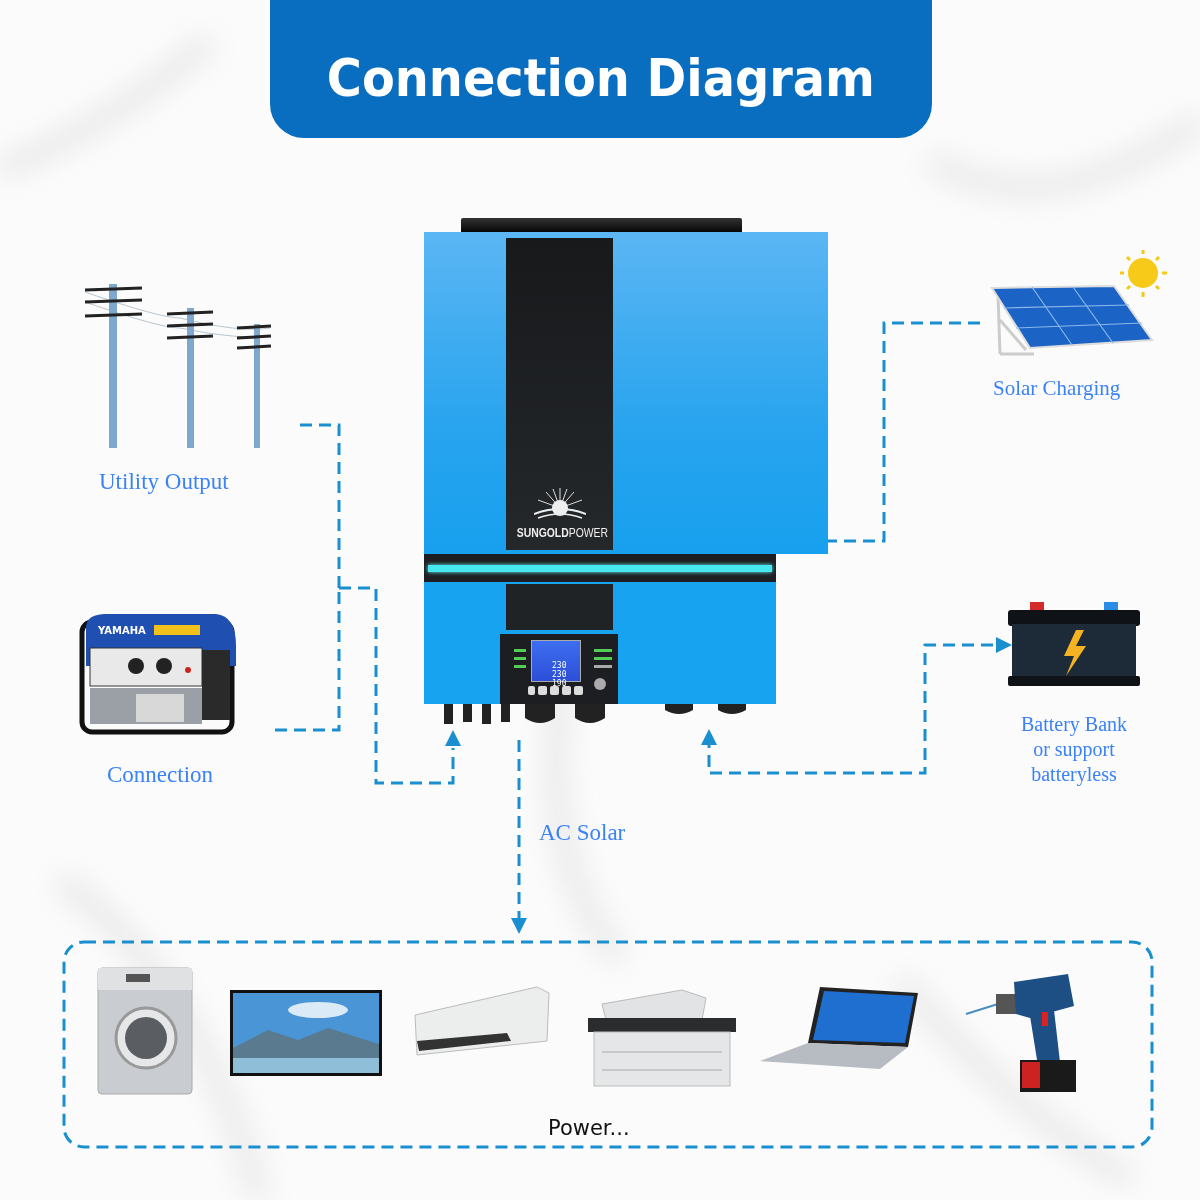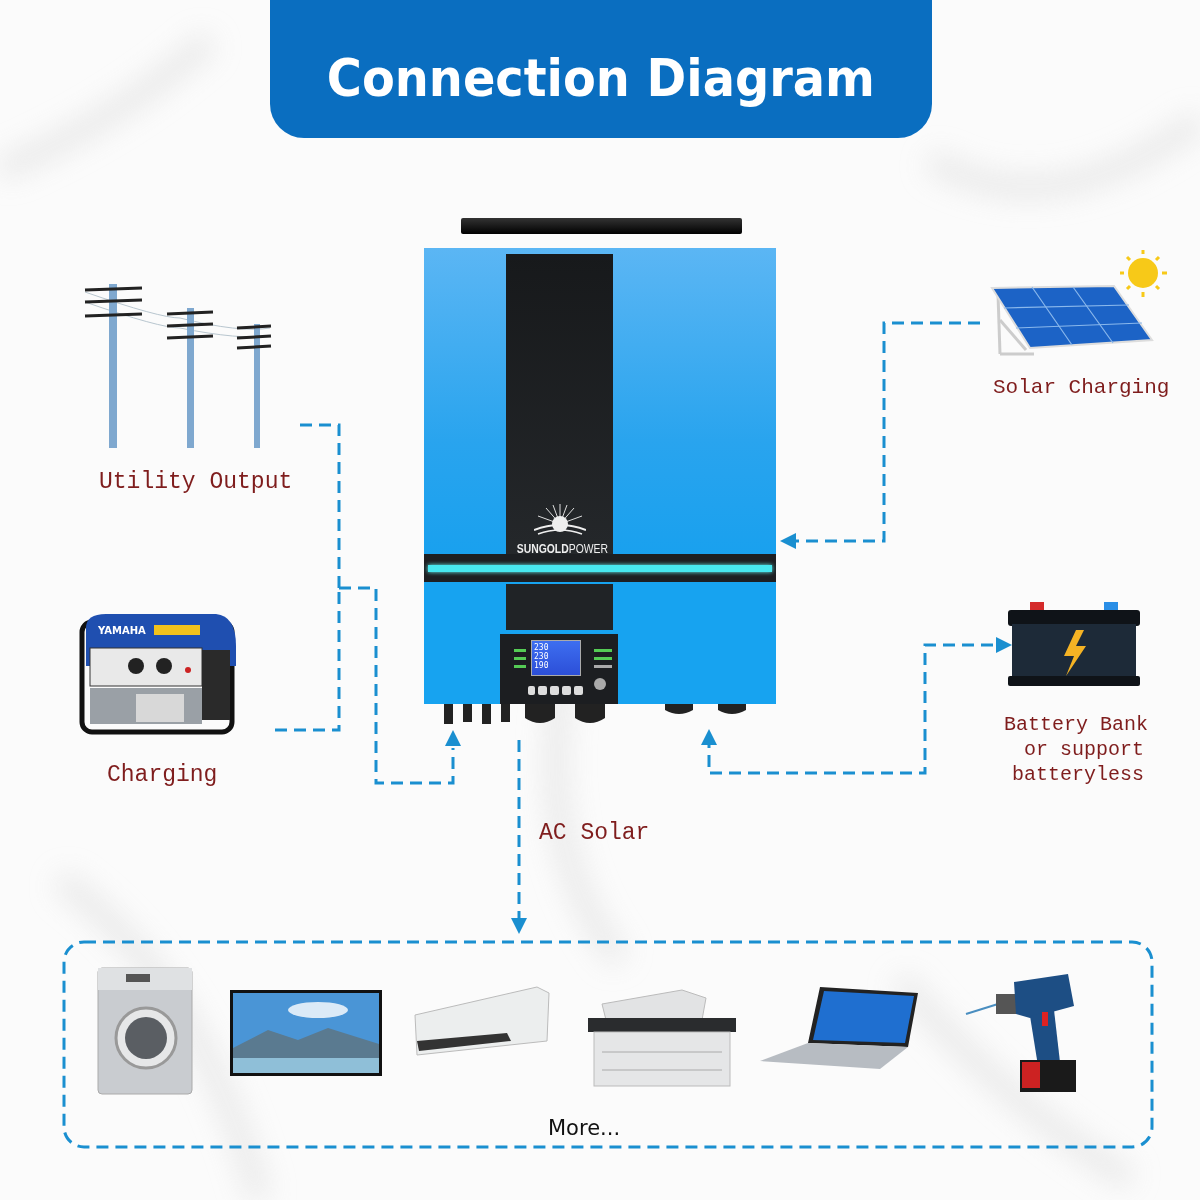--- a/index.html
+++ b/index.html
@@ -3,38 +3,38 @@
 <meta charset="utf-8">
 <style>
   html,body{margin:0;padding:0;}
   body{width:1200px;height:1200px;position:relative;overflow:hidden;
        background:#fbfbfb;font-family:"DejaVu Sans","Liberation Sans",sans-serif;}
   .marble{position:absolute;inset:0;pointer-events:none;}
   .header{position:absolute;left:270px;top:-20px;width:662px;height:158px;background:#0a6ec0;
           border-radius:0 0 34px 34px;display:flex;align-items:flex-end;justify-content:center;}
   .header h1{margin:0 0 30px 0;color:#fff;font-size:52px;font-weight:bold;letter-spacing:0px;
              font-family:"DejaVu Sans",sans-serif;transform:scaleX(0.92);}
-  .lbl{position:absolute;color:#7f1d1d;font-size:23px;font-family:Liberation Mono, monospace;white-space:nowrap;}
-  .lbl.c{text-align:right;line-height:25px;}
+  .lbl{position:absolute;color:#3b82f6;font-size:23px;font-family:Liberation Serif, serif;white-space:nowrap;}
+  .lbl.c{text-align:center;line-height:25px;}
   svg.abs{position:absolute;left:0;top:0;}
   .inverter{position:absolute;left:424px;top:232px;width:352px;height:472px;}
   .bracket{position:absolute;left:461px;top:218px;width:281px;height:16px;background:linear-gradient(#333,#000);border-radius:2px;}
-  .inv-top{position:absolute;left:0;top:16px;width:352px;height:322px;
+  .inv-top{position:absolute;left:0;top:0;width:404px;height:322px;
            background:linear-gradient(#5bb6f4,#29a4ee 60%,#17a0ee);}
   .inv-bot{position:absolute;left:0;top:350px;width:352px;height:122px;background:#17a3f0;}
   .strip{position:absolute;left:0;top:322px;width:352px;height:28px;background:#1d1f22;}
   .strip .glow{position:absolute;left:4px;right:4px;top:11px;height:7px;background:#48e8f0;box-shadow:0 0 4px #6ff;}
   .panel{position:absolute;left:82px;top:6px;width:107px;height:312px;background:linear-gradient(#17191b,#25282b);}
   .panel2{position:absolute;left:82px;top:352px;width:107px;height:46px;background:#202326;}
   .brand{position:absolute;left:0;right:0;bottom:10px;text-align:center;color:#eee;font-size:13px;font-weight:bold;
          font-family:"Liberation Sans",sans-serif;transform:scaleX(0.8);}
   .brand span{font-weight:normal;}
   .ctrl{position:absolute;left:76px;top:402px;width:118px;height:70px;background:#1c1e21;}
   .lcd{position:absolute;left:31px;top:6px;width:50px;height:36px;background:linear-gradient(#3d6ef0,#2c4fd8);border:1px solid #aaa;
-       color:#fff;font-size:8px;font-family:"DejaVu Sans Mono",monospace;line-height:9px;padding:2px;box-sizing:border-box;}
+       color:#fff;font-size:8px;font-family:"DejaVu Sans Mono",monospace;line-height:9px;padding:20px;box-sizing:border-box;}
   .device{position:absolute;}
   .more{position:absolute;left:548px;top:1116px;font-size:21px;color:#111;}
 </style>
 </head>
 <body>
 
 <svg class="marble" width="1200" height="1200">
   <defs>
       <filter id="blur">
         <feGaussianBlur stdDeviation="14"></feGaussianBlur>
@@ -109,21 +109,21 @@
   <text x="22" y="28" fill="#fff" font-size="10" font-weight="bold" font-family="DejaVu Sans, sans-serif">YAMAHA</text>
   <rect x="78" y="19" width="46" height="10" fill="#f2c21b"></rect>
   <rect x="14" y="42" width="112" height="38" fill="#e9e9e9" stroke="#333"></rect>
   <circle cx="60" cy="60" r="8" fill="#222"></circle>
     <circle cx="88" cy="60" r="8" fill="#222"></circle>
   <circle cx="112" cy="64" r="3" fill="#c22"></circle>
   <rect x="14" y="82" width="112" height="36" fill="#9aa0a6"></rect>
   <rect x="60" y="88" width="48" height="28" fill="#d8d8d8"></rect>
   <rect x="126" y="44" width="28" height="70" fill="#2a2a2a"></rect>
 </svg>
-<div class="lbl" style="left:107px;top:762px">Charging</div>
+<div class="lbl" style="left:107px;top:762px">Connection</div>
 
 <div class="bracket"></div>
 <div class="inverter">
   <div class="inv-top">
     <div class="panel">
       <svg style="position:absolute;left:28px;top:248px" width="52" height="34">
         <g stroke="#ddd" stroke-width="1">
           <line x1="26" y1="22" x2="26" y2="2"></line>
             <line x1="26" y1="22" x2="12" y2="6"></line>
             <line x1="26" y1="22" x2="40" y2="6"></line>
@@ -259,13 +259,13 @@
 </svg>
 <svg class="device" style="left:964px;top:970px" width="116" height="125">
   <line x1="2" y1="44" x2="34" y2="34" stroke="#4a8ec0" stroke-width="2"></line>
   <rect x="32" y="24" width="20" height="20" fill="#555"></rect>
   <path d="M50 12 L104 4 L110 36 L66 48 L52 44 Z" fill="#1d4e84"></path>
   <path d="M66 46 L90 40 L96 92 L74 96 Z" fill="#1d4e84"></path>
   <rect x="78" y="42" width="6" height="14" fill="#d22"></rect>
   <rect x="56" y="90" width="56" height="32" fill="#1a1a1a"></rect>
   <rect x="58" y="92" width="18" height="26" fill="#c22"></rect>
 </svg>
-<div class="more">More...</div>
+<div class="more">Power...</div>
 
 </body></html>

